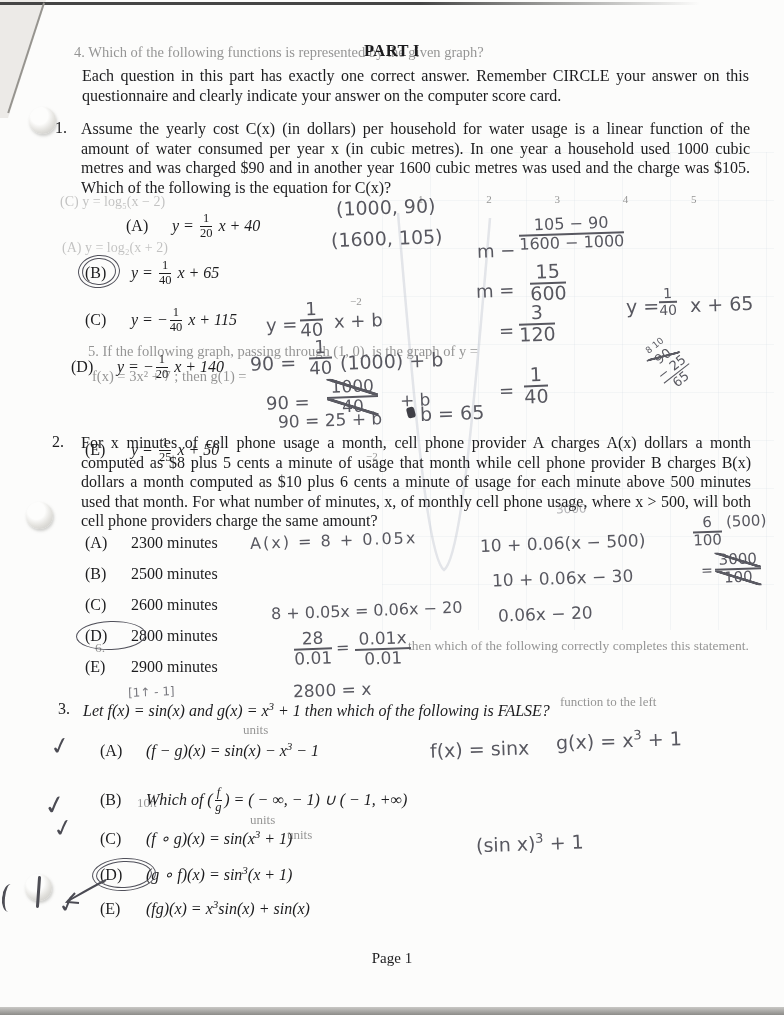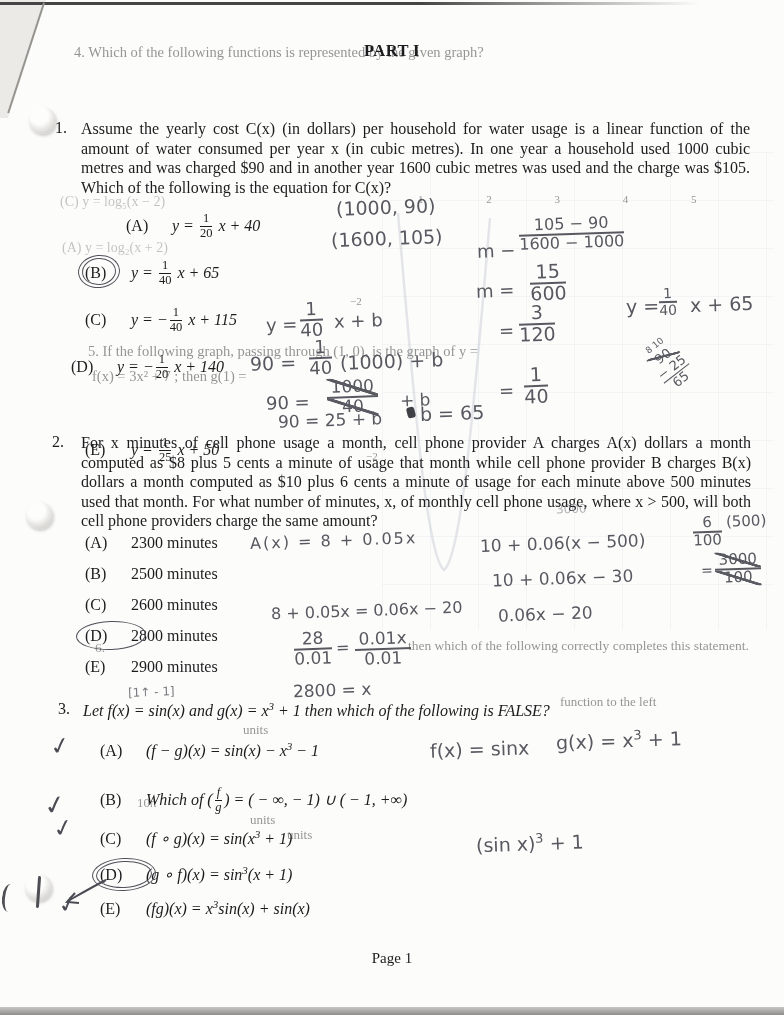--- a/index.html
+++ b/index.html
@@ -81,20 +81,21 @@
   <div class="ghost" style="left:560px;top:694px;font-size:13px;">function to the left</div>
   <div class="ghost" style="left:243px;top:722px;font-size:13px;">units</div>
   <div class="ghost" style="left:250px;top:812px;font-size:13px;">units</div>
   <div class="ghost" style="left:287px;top:827px;font-size:13px;">units</div>
   <div class="ghost" style="left:137px;top:795px;font-size:13px;">10π</div>
   <div class="ghost" style="left:418px;top:193px;font-size:11px;letter-spacing:30px;">1      2      3      4      5</div>
   <div class="ghost" style="left:350px;top:295px;font-size:11px;">−2</div>
   <div class="ghost" style="left:366px;top:450px;font-size:11px;">−2</div>
 
   <div class="abs title" style="left:0;top:41px;width:784px;text-align:center;">PART I</div>
+  <div class="abs ptext" style="left:82px;top:66px;width:667px;">Each question in this part has exactly one correct answer. Remember CIRCLE your answer on this questionnaire and clearly indicate your answer on the computer score card.</div>
 
   <div class="abs qnum" style="left:55px;top:119px;">1.</div>
   <div class="abs ptext" style="left:81px;top:119px;width:669px;">Assume the yearly cost C(x) (in dollars) per household for water usage is a linear function of the amount of water consumed per year x (in cubic metres).  In one year a household used 1000 cubic metres and was charged $90  and in another year 1600 cubic metres was used and the charge was $105.   Which of the following is the equation for C(x)?</div>
 
   <div class="abs" style="left:95px;top:212px;margin-left:31px;">
     <span class="letter">(A)</span><span class="math"><span>y = </span><span class="pfrac"><span class="fn">1</span><span class="fd">20</span></span><span> x + 40</span></span>
   </div>
   <div class="abs" style="left:85px;top:259px;">
     <span class="letter">(B)</span><span class="math"><span>y = </span><span class="pfrac"><span class="fn">1</span><span class="fd">40</span></span><span> x + 65</span></span>
   </div>

